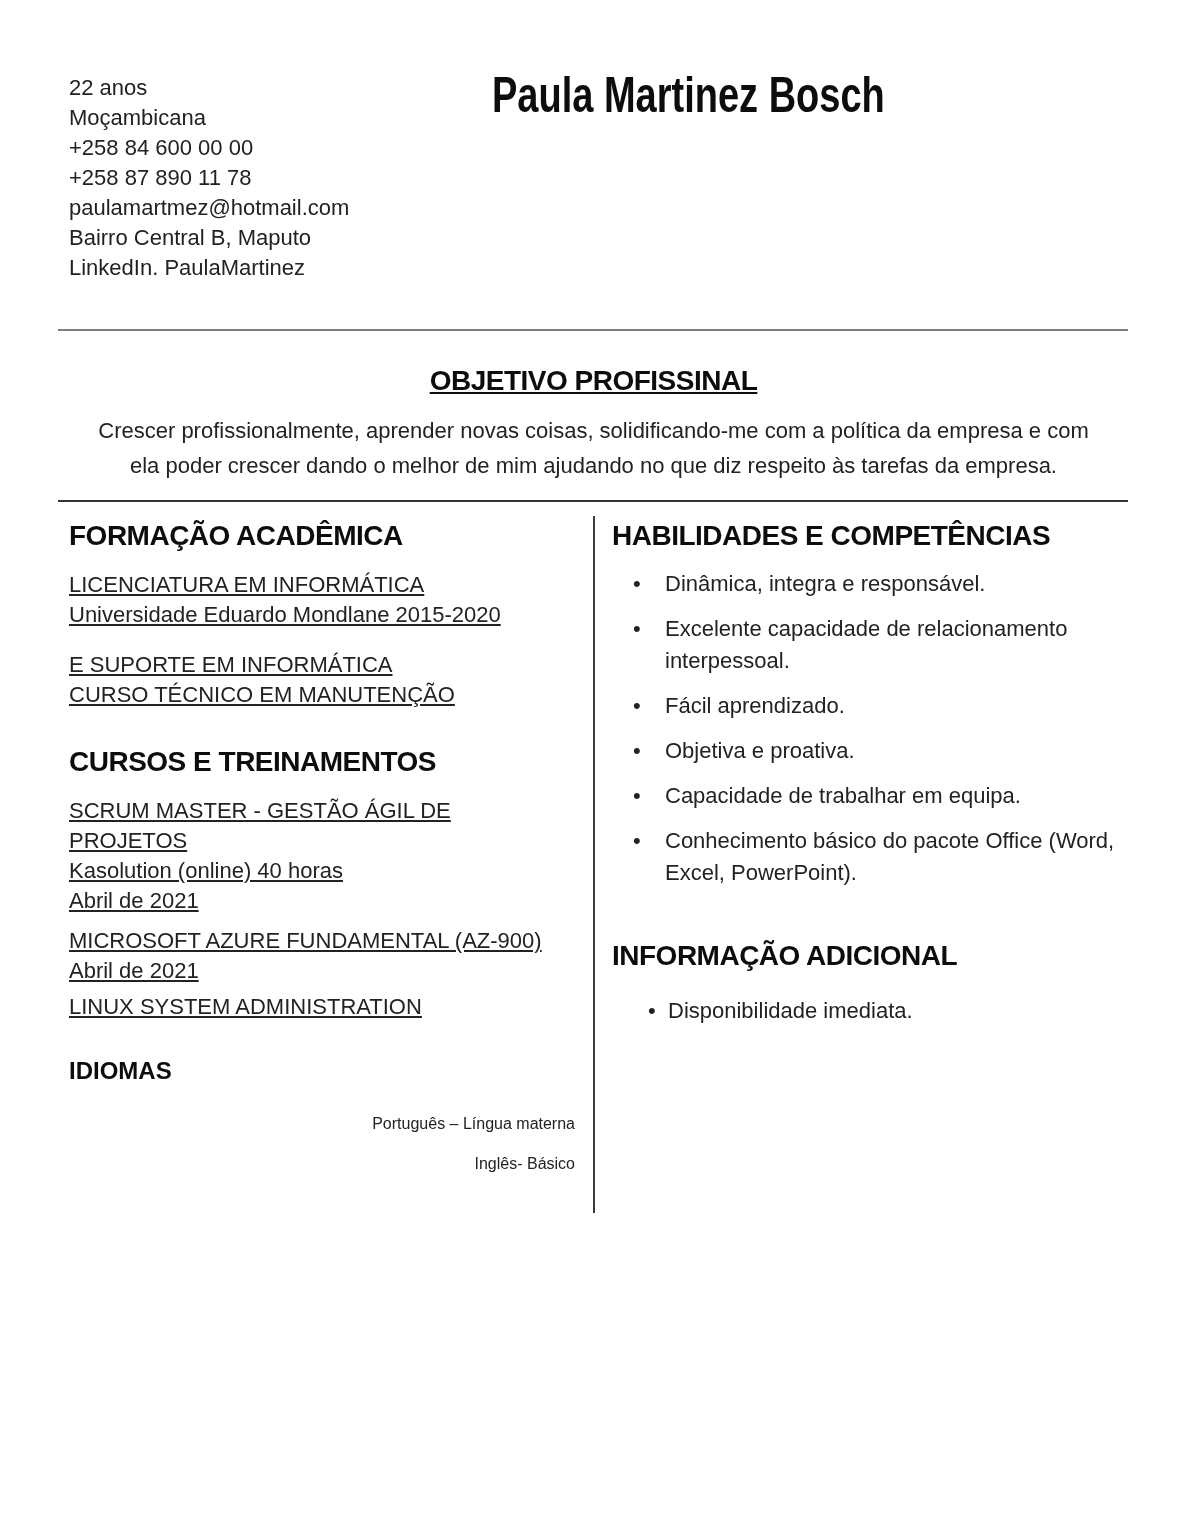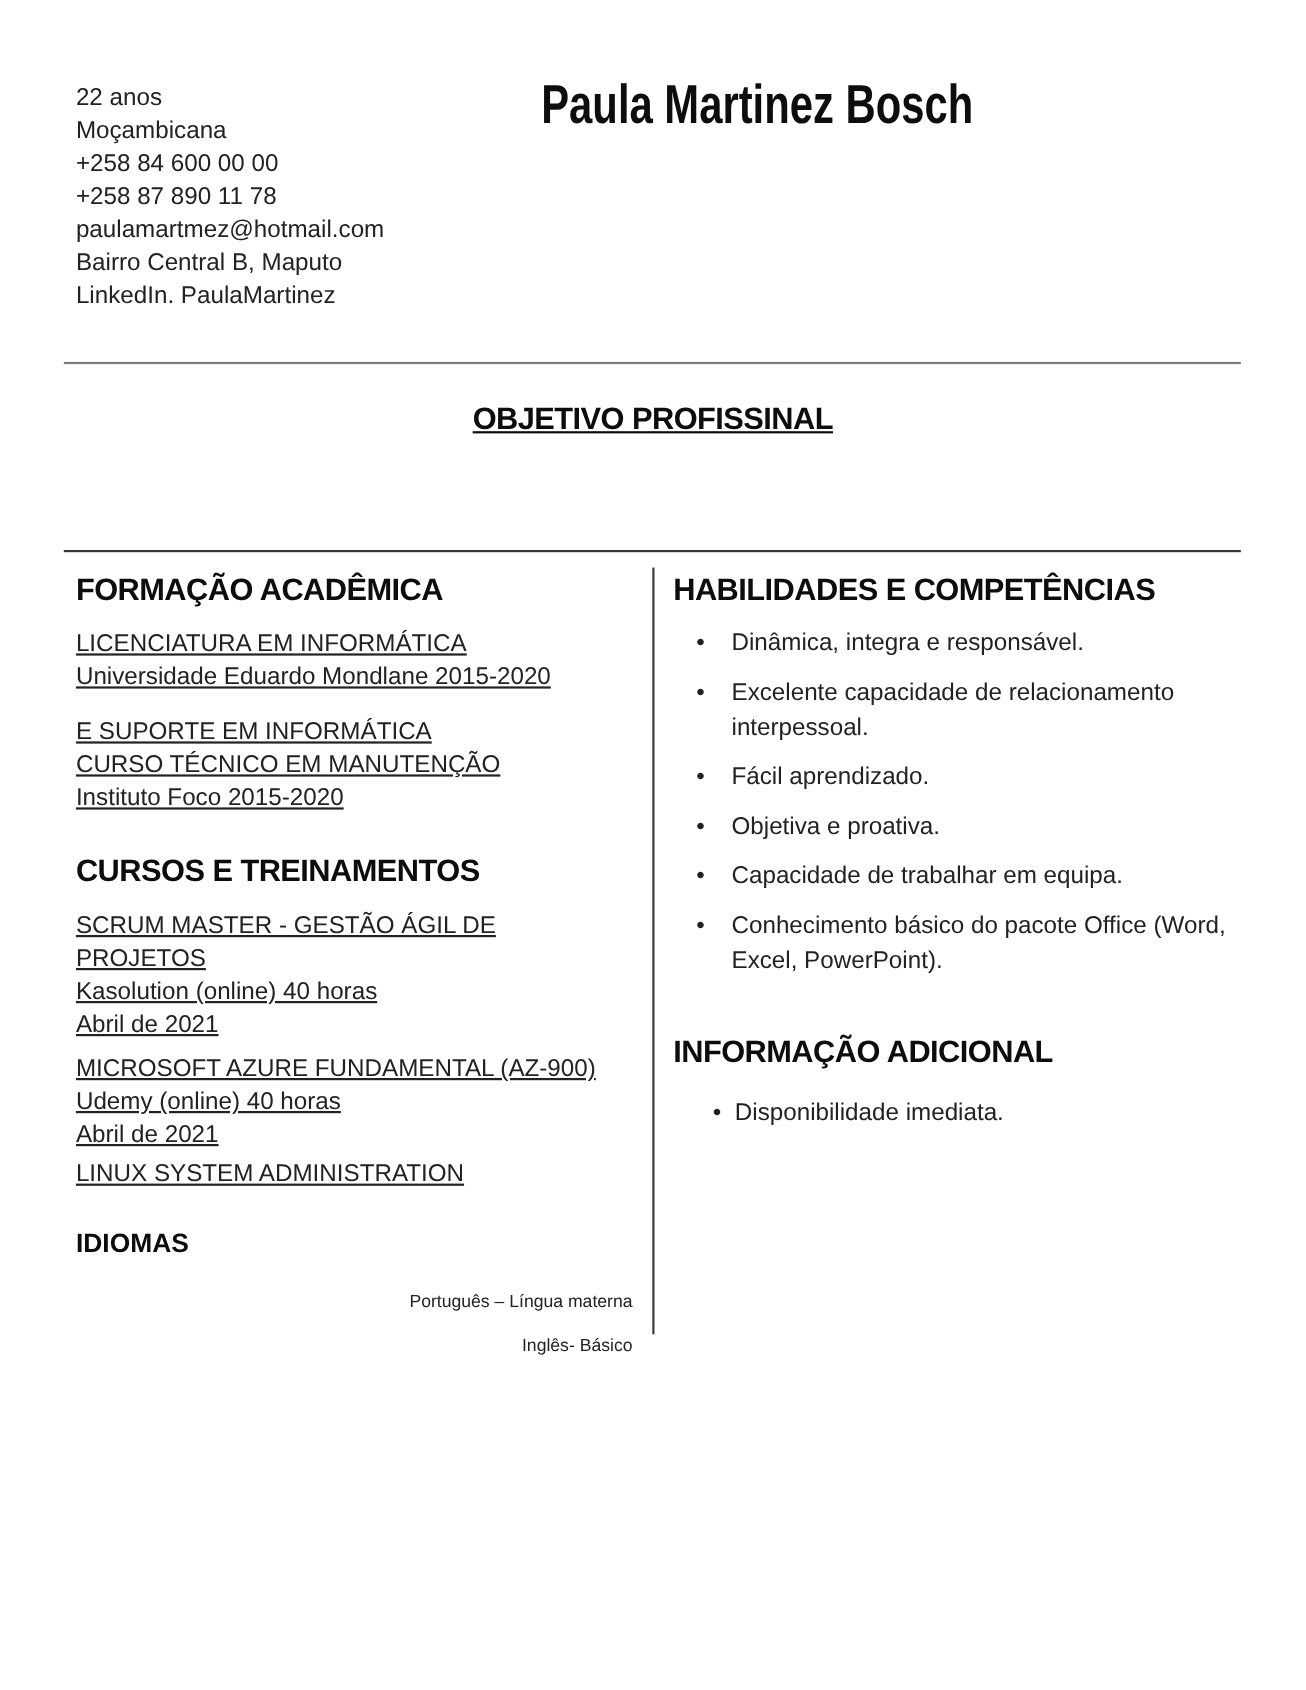--- a/index.html
+++ b/index.html
@@ -74,49 +74,51 @@
     <div>LinkedIn. PaulaMartinez</div>
   </div>
 
   <h1 class="name-wrap" style="margin:0;">
     <span>Paula Martinez Bosch</span>
   </h1>
 
   <div class="rule-top"></div>
 
   <div class="obj-title">OBJETIVO PROFISSINAL</div>
+  <div class="obj-text">
+    <div>Crescer profissionalmente, aprender novas coisas, solidificando-me com a política da empresa e com</div>
+    <div>ela poder crescer dando o melhor de mim ajudando no que diz respeito às tarefas da empresa.</div>
+  </div>
 
   <div class="rule-mid"></div>
   <div class="vline"></div>
 
   <div class="col col-left">
     <h2 class="formacao">FORMAÇÃO ACADÊMICA</h2>
 
     <div class="entry e1">
       <div>LICENCIATURA EM INFORMÁTICA</div>
       <div>Universidade Eduardo Mondlane 2015-2020</div>
     </div>
 
     <div class="entry e2">
       <div>E SUPORTE EM INFORMÁTICA</div>
       <div>CURSO TÉCNICO EM MANUTENÇÃO</div>
-      <div>Instituto Foco 2015-2020</div>
     </div>
 
     <h2 class="cursos">CURSOS E TREINAMENTOS</h2>
 
     <div class="entry e3">
       <div>SCRUM MASTER - GESTÃO ÁGIL DE PROJETOS</div>
       <div>Kasolution (online) 40 horas</div>
       <div>Abril de 2021</div>
     </div>
 
     <div class="entry e4">
       <div>MICROSOFT AZURE FUNDAMENTAL (AZ-900)</div>
-      <div>Udemy (online) 40 horas</div>
       <div>Abril de 2021</div>
     </div>
 
     <div class="entry e5">
       <div>LINUX SYSTEM ADMINISTRATION</div>
     </div>
 
     <h2 class="idiomas">IDIOMAS</h2>
     <div class="idioma i1">Português – Língua materna</div>
     <div class="idioma i2">Inglês- Básico</div>

